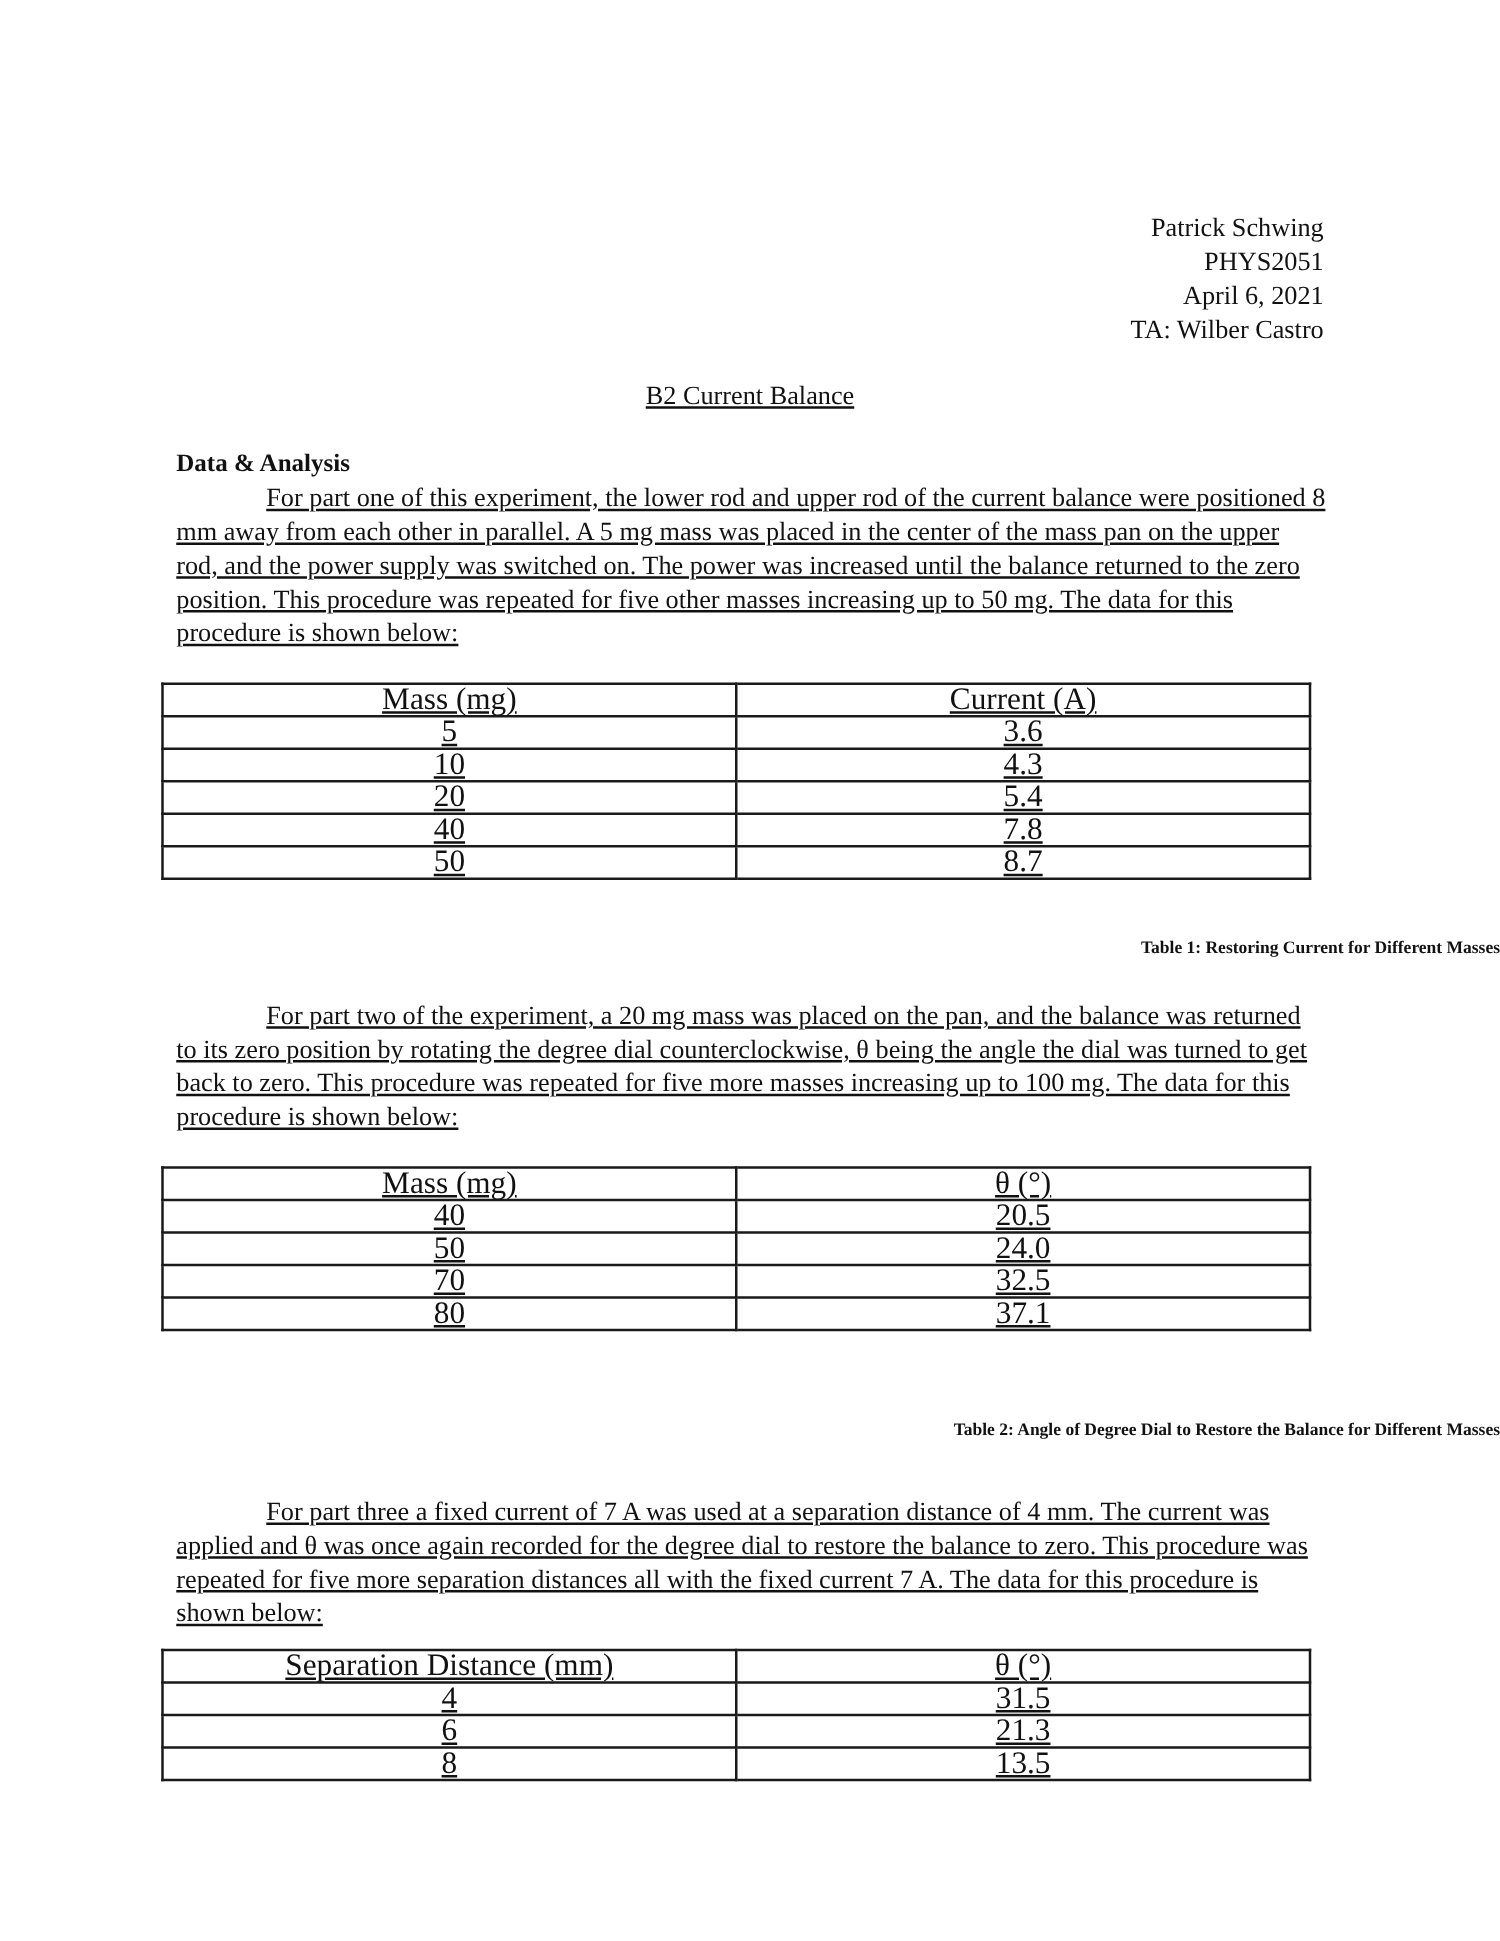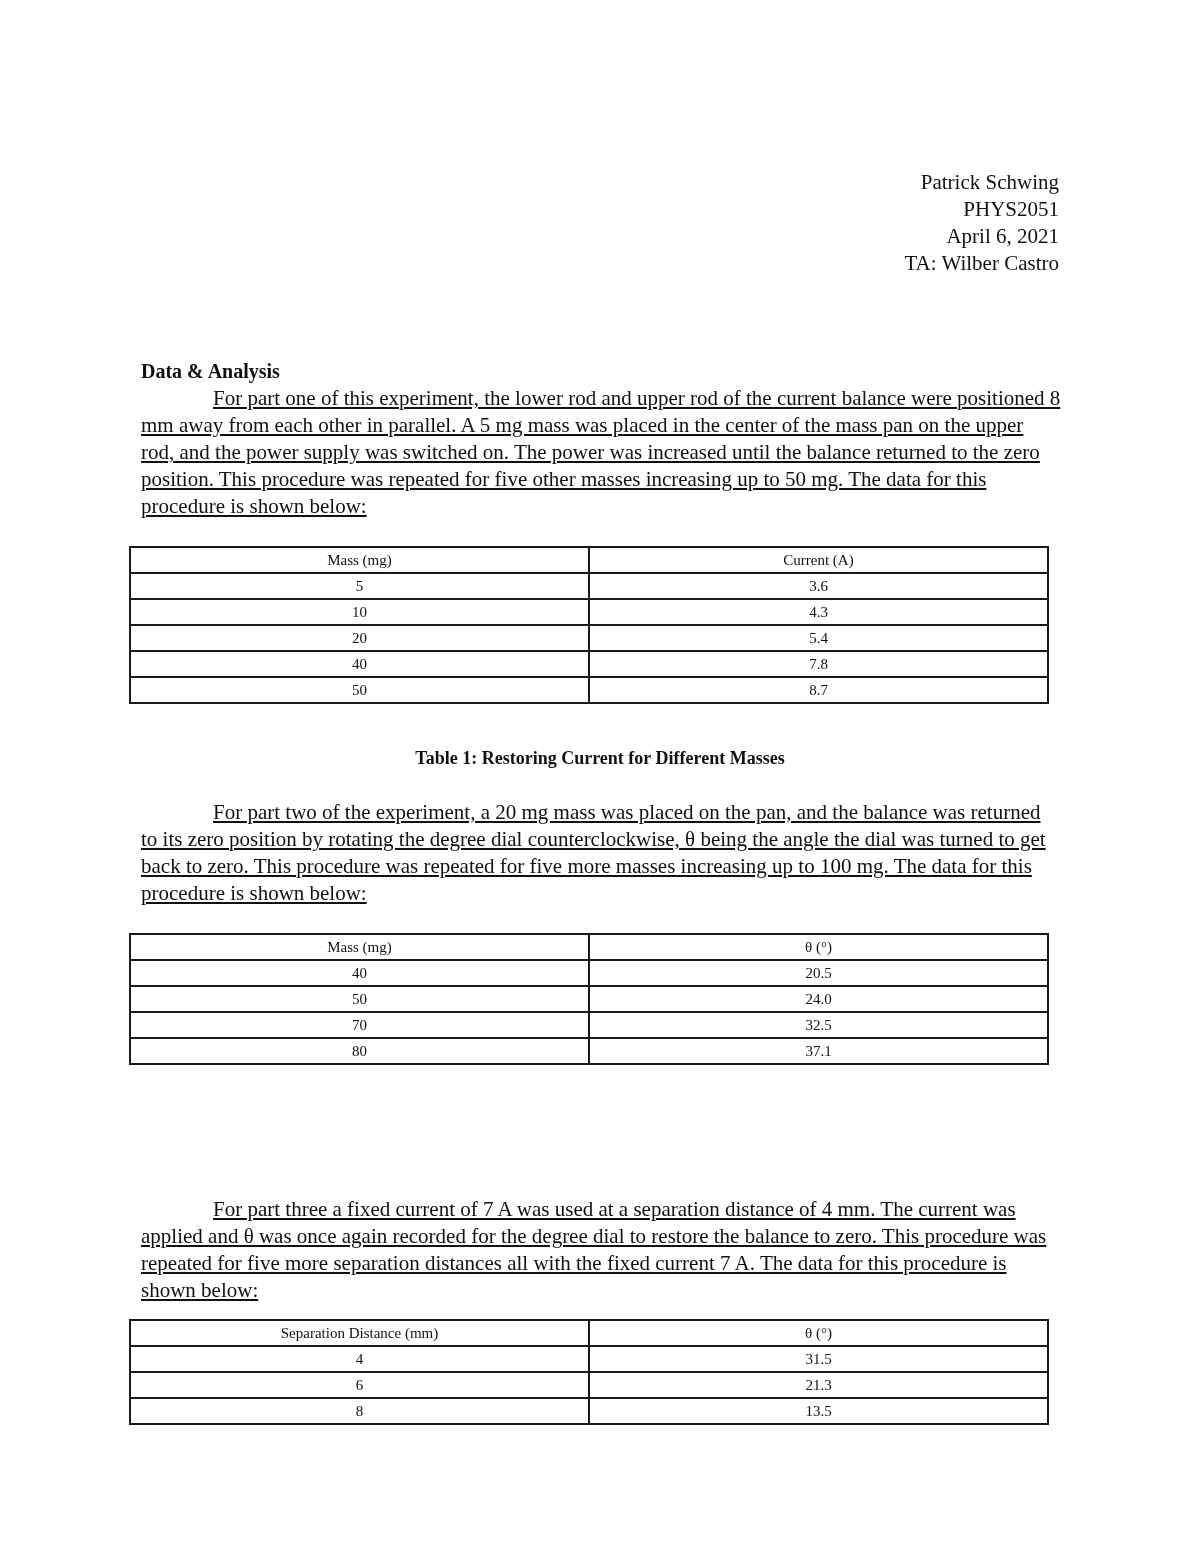--- a/index.html
+++ b/index.html
@@ -26,50 +26,52 @@
       font-size: 21px; line-height: 27px; text-align: left; text-decoration: underline;
     }
     .para .indent { display: inline-block; width: 72px; }
     .p1 { top: 359px; }
     .p2 { top: 773px; }
     .p3 { top: 1170px; }
 
     table.data {
       position: absolute; left: 129px; width: 918px;
       border-collapse: collapse; table-layout: fixed;
-      font-size: 15px;
+      font-size: 25px;
+      text-decoration: underline;
     }
     table.data td, table.data th {
       border: 2px solid #1a1a1a; text-align: center; font-weight: normal;
       height: 24px; padding: 0; line-height: 24px;
     }
     table.data col.c1 { width: 459px; }
     table.data col.c2 { width: 459px; }
     .t1 { top: 520px; }
     .t2 { top: 907px; }
     .t3 { top: 1293px; border-radius: 28px; }
     .caption {
-      position: absolute; left: 0; width: 1200px; text-align: center;
-      font-weight: bold; font-size: 18px; line-height: 27px;
+      position: absolute; left: 0; width: 1200px; text-align: right;
+      font-weight: bold; font-size: 14px; line-height: 27px;
     }
     .cap1 { top: 719px; }
     .cap2 { top: 1105px; }
   </style>
 </head>
 <body>
 
 <div class="page">
 
   <div class="header-block">
     <div>Patrick Schwing</div>
     <div>PHYS2051</div>
     <div>April 6, 2021</div>
     <div>TA: Wilber Castro</div>
   </div>
 
+  <div class="title">B2 Current Balance</div>
 
   <div class="section-heading">Data &amp; Analysis</div>
 
   <div class="para p1"><span class="indent"></span><span>For part one of this experiment, the lower rod and upper rod of the current balance were positioned 8 mm away from each other in parallel. A 5 mg mass was placed in the center of the mass pan on the upper rod, and the power supply was switched on. The power was increased until the balance returned to the zero position. This procedure was repeated for five other masses increasing up to 50 mg. The data for this procedure is shown below:</span></div>
 
   <table class="data t1">
     <colgroup>
         <col class="c1">
         <col class="c2">
       </colgroup>
@@ -125,20 +127,21 @@
     <tr>
           <td>70</td>
           <td>32.5</td>
         </tr>
     <tr>
           <td>80</td>
           <td>37.1</td>
         </tr>
   </tbody>
     </table>
+  <div class="caption cap2">Table 2: Angle of Degree Dial to Restore the Balance for Different Masses</div>
 
   <div class="para p3"><span class="indent"></span><span>For part three a fixed current of 7 A was used at a separation distance of 4 mm. The current was applied and θ was once again recorded for the degree dial to restore the balance to zero. This procedure was repeated for five more separation distances all with the fixed current 7 A. The data for this procedure is shown below:</span></div>
 
   <table class="data t3">
     <colgroup>
         <col class="c1">
         <col class="c2">
       </colgroup>
     <tbody>
         <tr>

